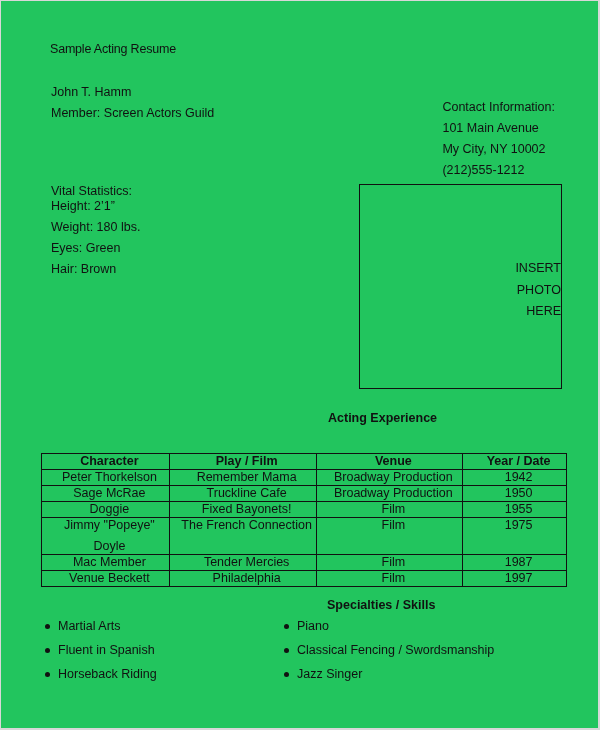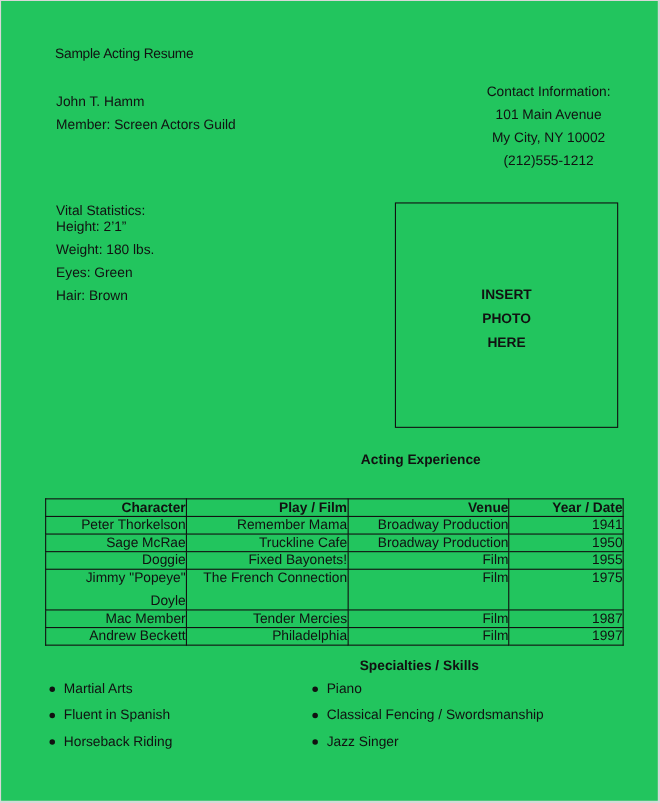--- a/index.html
+++ b/index.html
@@ -31,22 +31,22 @@
     .abs { position: absolute; white-space: nowrap; }
     .bold { font-weight: normal; }
 
     .doc-title { left: 49px; top: 41px; font-size: 12.5px; letter-spacing: -0.2px; }
 
     .name { left: 50px; top: 84px; }
     .member { left: 50px; top: 105px; }
 
     .contact {
       right: 43px;
-      top: 72px;
-      text-align: center;
+      top: 96px;
+      text-align: left;
       line-height: 21px;
     }
     .contact div { white-space: nowrap; }
 
     .vitals {
       left: 50px;
       top: 183px;
     }
     .vitals .vt-label { line-height: 15px; }
     .vitals .vt-item { line-height: 21px; }
@@ -58,22 +58,22 @@
       width: 203px;
       height: 205px;
       border: 1px solid #111;
       box-sizing: border-box;
     }
     .photo-text {
       position: absolute;
       left: 0;
       right: 0;
       top: 73px;
-      text-align: center;
-      font-weight: bold;
+      text-align: right;
+      font-weight: normal;
       line-height: 21.5px;
     }
 
     .section-title {
       position: absolute;
       font-weight: bold;
       white-space: nowrap;
     }
     .acting-title { left: 327px; top: 410px; }
     .skills-title { left: 326px; top: 597px; }
@@ -82,21 +82,21 @@
       position: absolute;
       left: 40px;
       top: 452px;
       width: 526px;
       border-collapse: collapse;
       font-size: 12.5px;
     }
     table.exp td, table.exp th {
       border: 1.5px solid #111;
       padding: 0 0 0 8px;
-      text-align: right;
+      text-align: center;
       vertical-align: top;
       height: 15px;
       line-height: 15px;
       font-weight: normal;
     }
     table.exp th { font-weight: bold; }
     table.exp col.c1 { width: 128px; }
     table.exp col.c2 { width: 147px; }
     table.exp col.c3 { width: 147px; }
     table.exp col.c4 { width: 104px; }
@@ -180,21 +180,21 @@
         <th>Play / Film</th>
         <th>Venue</th>
         <th>Year / Date</th>
       </tr>
     </thead>
     <tbody>
       <tr>
         <td>Peter Thorkelson</td>
         <td>Remember Mama</td>
         <td>Broadway Production</td>
-        <td>1941</td>
+        <td>1942</td>
       </tr>
       <tr>
         <td>Sage McRae</td>
         <td>Truckline Cafe</td>
         <td>Broadway Production</td>
         <td>1950</td>
       </tr>
       <tr>
         <td>Doggie</td>
         <td>Fixed Bayonets!</td>
@@ -210,21 +210,21 @@
         <td>Film</td>
         <td>1975</td>
       </tr>
       <tr>
         <td>Mac Member</td>
         <td>Tender Mercies</td>
         <td>Film</td>
         <td>1987</td>
       </tr>
       <tr>
-        <td>Andrew Beckett</td>
+        <td>Venue Beckett</td>
         <td>Philadelphia</td>
         <td>Film</td>
         <td>1997</td>
       </tr>
     </tbody>
   </table>
 
   <div class="section-title skills-title">Specialties / Skills</div>
 
   <div class="skills-col skills-left">

